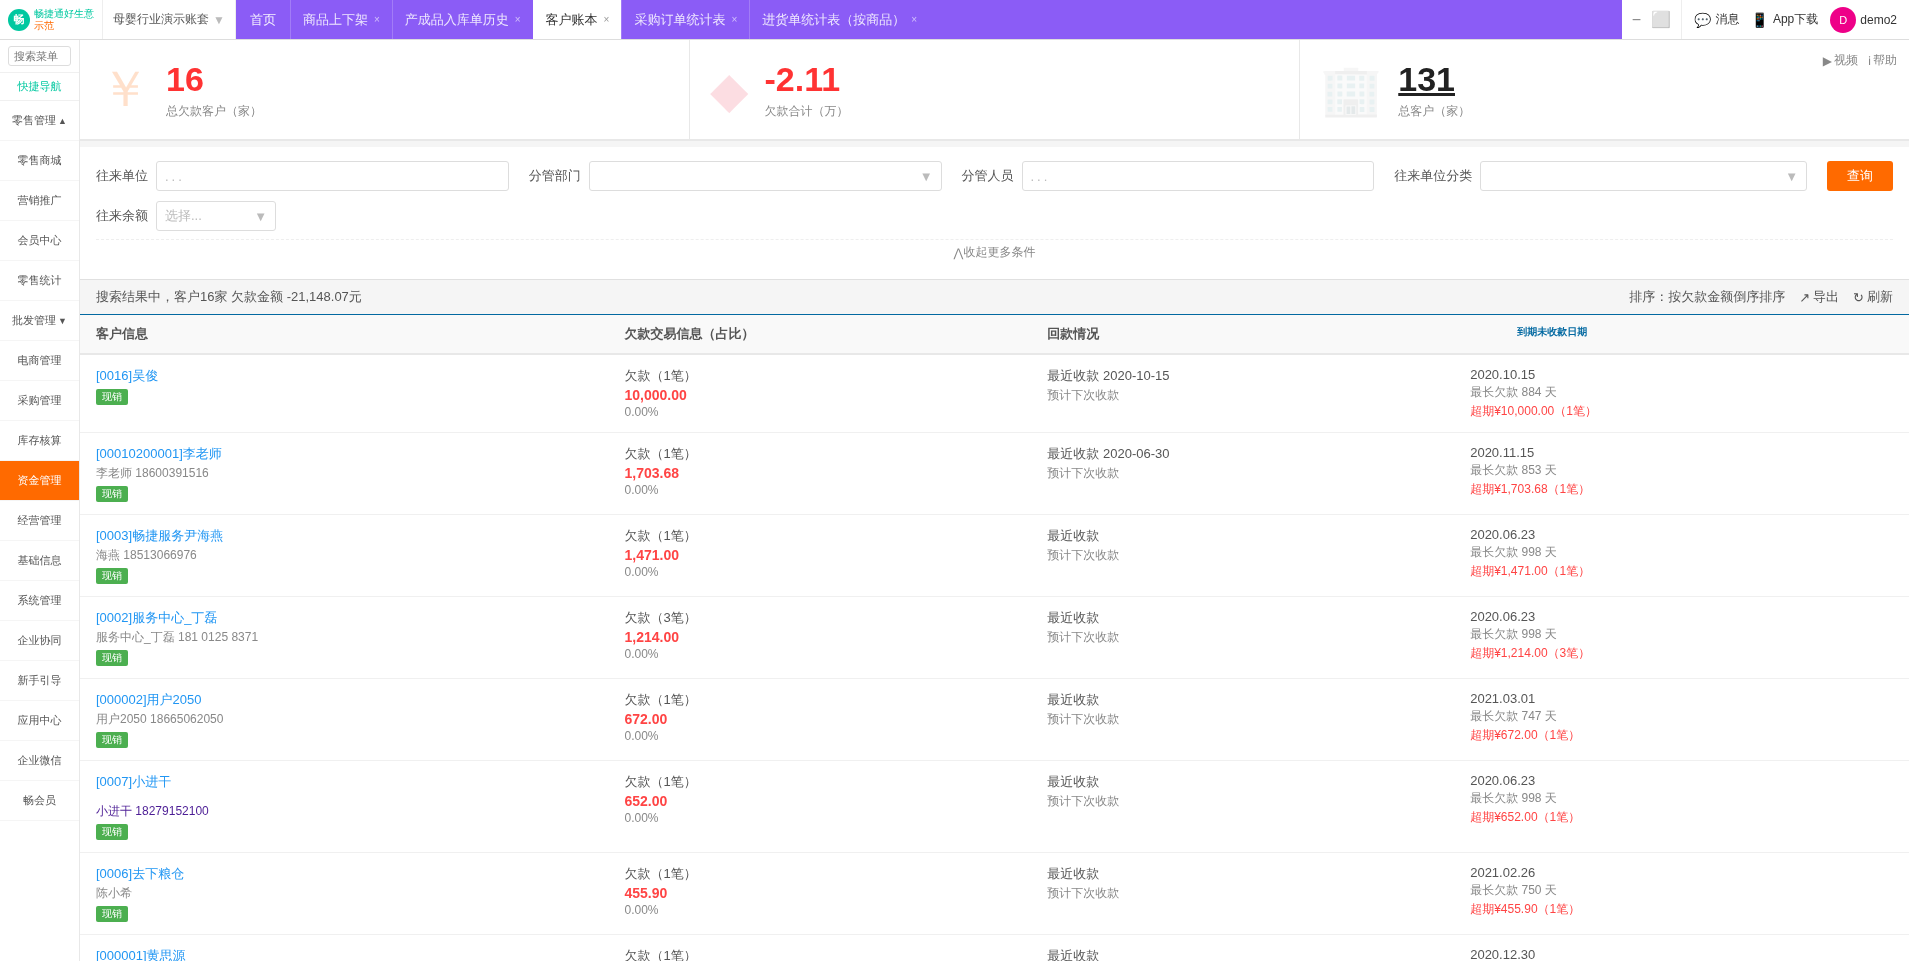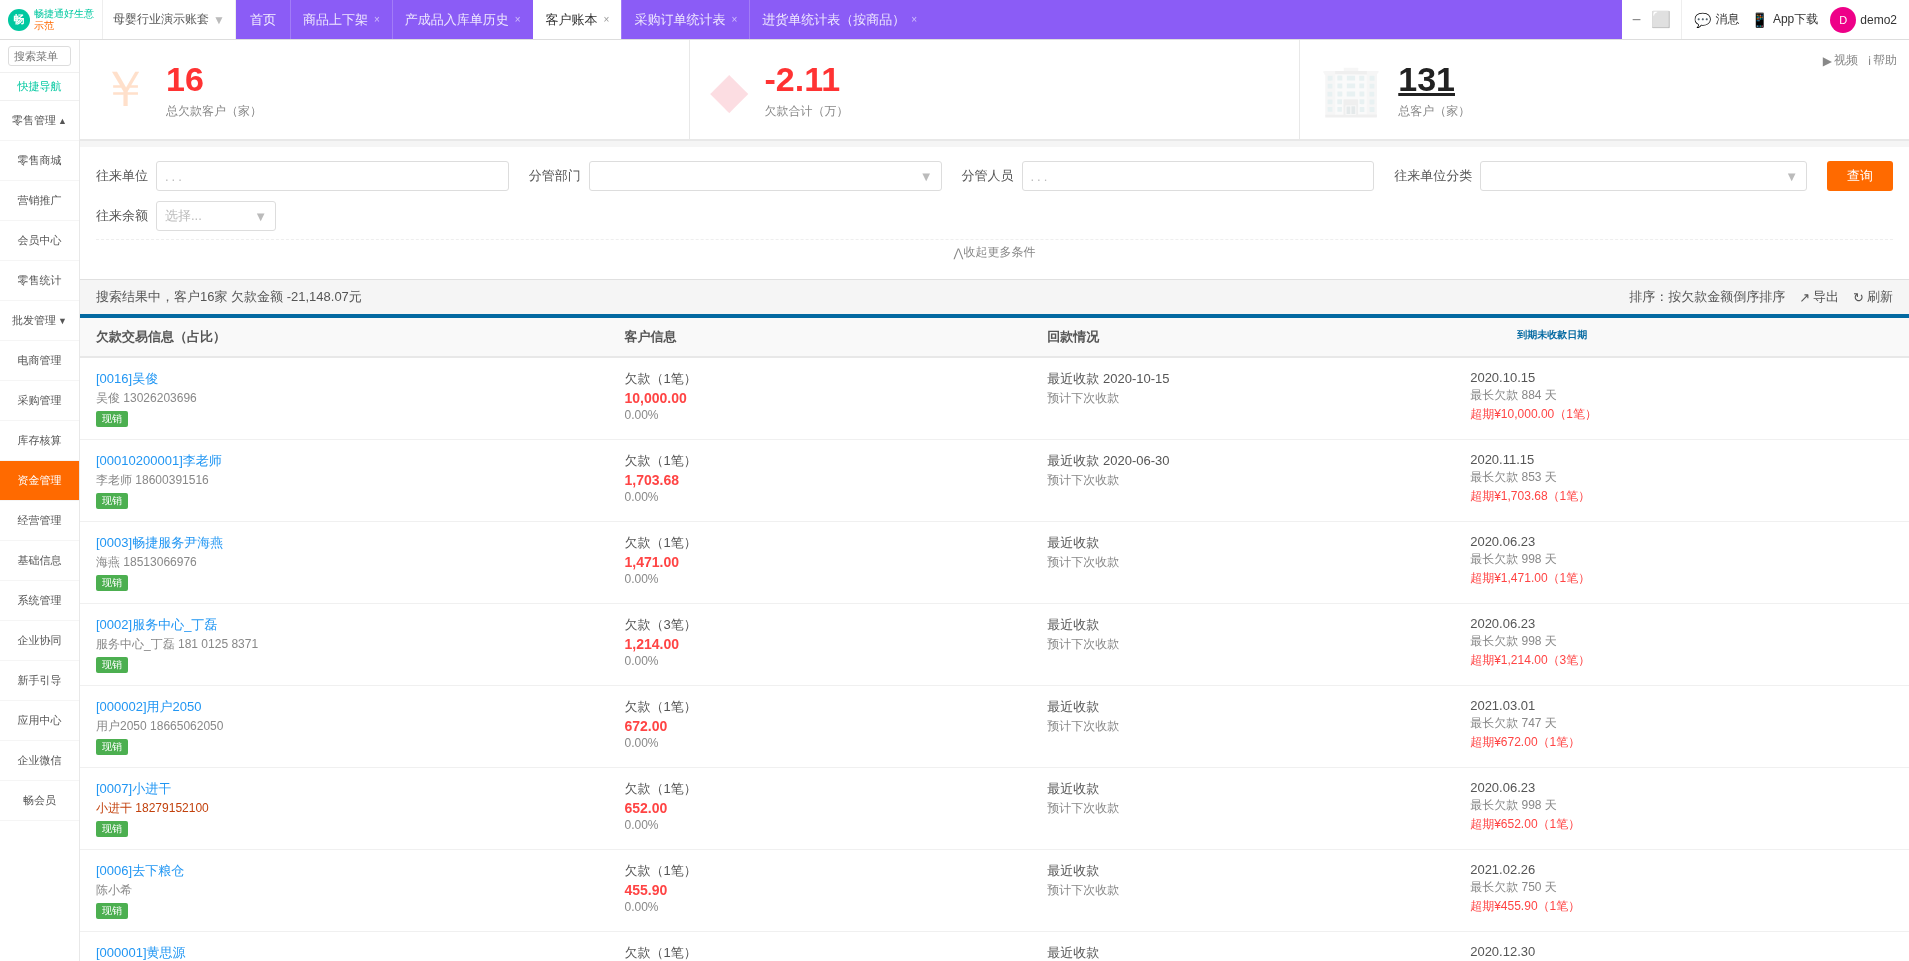--- a/index.html
+++ b/index.html
@@ -181,43 +181,42 @@
             <span style="color:#bbb;">▼</span>
           </div>
         </div>
       </div>
       <div style="display:flex; align-items:center; justify-content:center; padding:4px 0; border-top:1px dashed #eee; color:#888; font-size:12px; cursor:pointer;">
         <span>⋀ </span>
           <span>收起更多条件</span>
       </div>
     </div>
 
-    <div style="display:flex; align-items:center; justify-content:space-between; background:#f5f5f5; padding:8px 16px; border-top:1px solid #e0e0e0; border-bottom:4px solid #0369a1;">
+    <div style="display:flex; align-items:center; justify-content:space-between; background:#f5f5f5; padding:8px 16px; border-top:1px solid #e0e0e0; border-bottom:1px solid #0369a1;">
       <span style="font-size:13px; color:#555;">搜索结果中，客户16家    欠款金额 -21,148.07元</span>
       <div style="display:flex; align-items:center; gap:14px; font-size:13px; color:#555;">
         <span style="cursor:pointer;">排序：按欠款金额倒序排序</span>
         <span style="cursor:pointer; display:flex; align-items:center; gap:3px;">↗ <span>导出</span></span>
         <span style="cursor:pointer; display:flex; align-items:center; gap:3px;">↻ <span>刷新</span></span>
       </div>
     </div>
 
     <div style="background:#fff;">
 
       <div style="display:grid; grid-template-columns:2.5fr 2fr 2fr 2fr; background:#f9f9f9; border-bottom:2px solid #e8e8e8; padding:10px 16px;">
+        <span style="font-size:13px; font-weight:bold; color:#555;">客户信息</span>
         <span style="font-size:13px; font-weight:bold; color:#555;">欠款交易信息（占比）</span>
-        <span style="font-size:13px; font-weight:bold; color:#555;">客户信息</span>
         <span style="font-size:13px; font-weight:bold; color:#555;">回款情况</span>
         <span style="font-size:10px; font-weight:bold; color:#0369a1;margin-left:47px;">到期未收款日期</span>
       </div>
 
       <div id="table-body">
           <div style="display: grid; grid-template-columns: 2.5fr 2fr 2fr 2fr; border-bottom: 1px solid rgb(240, 240, 240); padding: 12px 16px; align-items: start; background: rgb(255, 255, 255);">
     <div>
       <div style="color:#2196F3; cursor:pointer; font-size:13px;">[0016]吴俊</div>
-      <div style="font-size:12px; color:#888; margin-top:2px;">吴俊  13026203696</div>
       <div style="display:inline-block; background:#4CAF50; color:#fff; font-size:10px; padding:1px 6px; border-radius:2px; margin-top:4px;">现销</div>
     </div>
     <div>
       <div style="font-size:13px; color:#555;">欠款（1笔）</div>
       <div style="color:#ff4444; font-size:14px; font-weight:bold; margin-top:2px;">10,000.00</div>
       <div style="color:#888; font-size:12px; margin-top:2px;">0.00%</div>
     </div>
     <div>
       <div style="font-size:13px; color:#555;">最近收款    2020-10-15</div>
       <div style="font-size:12px; color:#888; margin-top:2px;">预计下次收款</div>
@@ -308,21 +307,21 @@
     </div>
     <div>
       <div style="font-size:13px; color:#555;">2021.03.01</div>
       <div style="font-size:12px; color:#888; margin-top:2px;">最长欠款 747 天</div>
       <div style="color:#ff4444; font-size:12px; margin-top:2px; cursor:pointer;">超期¥672.00（1笔）</div>
     </div>
   </div>
           <div style="display: grid; grid-template-columns: 2.5fr 2fr 2fr 2fr; border-bottom: 1px solid rgb(240, 240, 240); padding: 12px 16px; align-items: start;">
     <div>
       <div style="color:#2196F3; cursor:pointer; font-size:13px;">[0007]小进干</div>
-      <div style="font-size:12px; color:#c2410c; margin-top:2px;">小进干  18279152100</div>
+      <div style="font-size:12px; color:#4c1d95; margin-top:12px;">小进干  18279152100</div>
       <div style="display:inline-block; background:#4CAF50; color:#fff; font-size:10px; padding:1px 6px; border-radius:2px; margin-top:4px;">现销</div>
     </div>
     <div>
       <div style="font-size:13px; color:#555;">欠款（1笔）</div>
       <div style="color:#ff4444; font-size:14px; font-weight:bold; margin-top:2px;">652.00</div>
       <div style="color:#888; font-size:12px; margin-top:2px;">0.00%</div>
     </div>
     <div>
       <div style="font-size:13px; color:#555;">最近收款</div>
       <div style="font-size:12px; color:#888; margin-top:2px;">预计下次收款</div>

